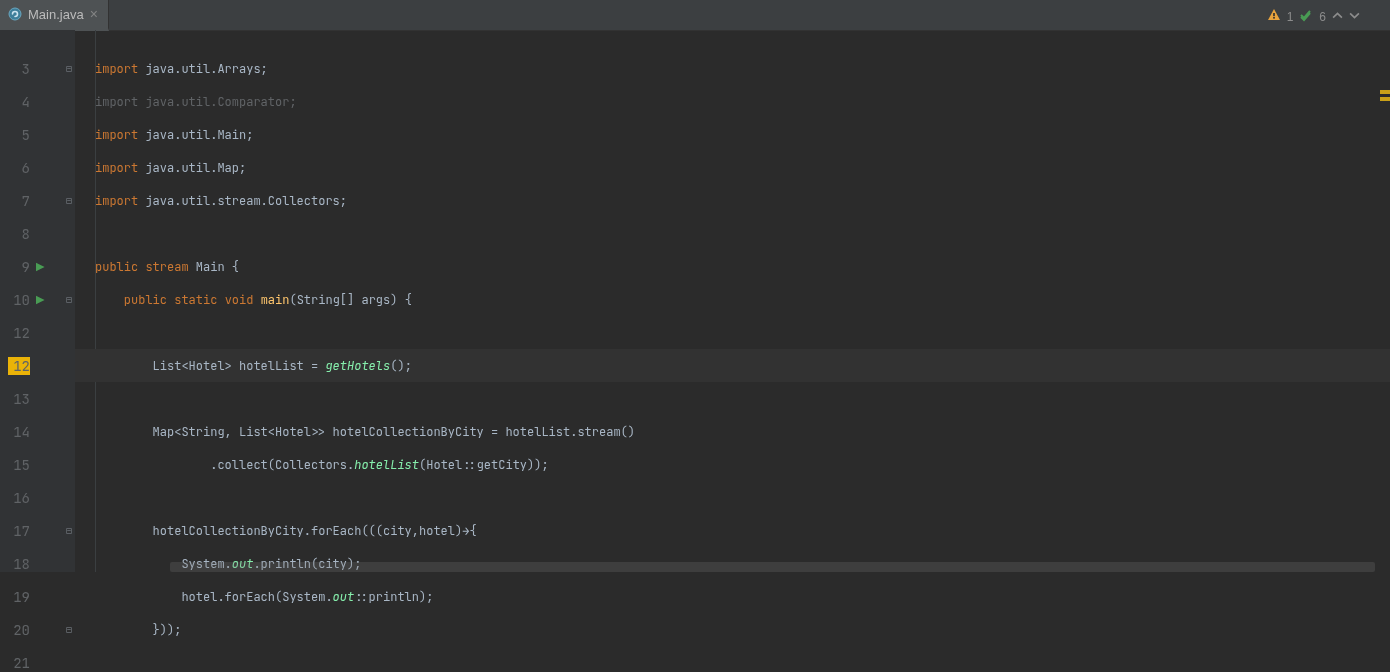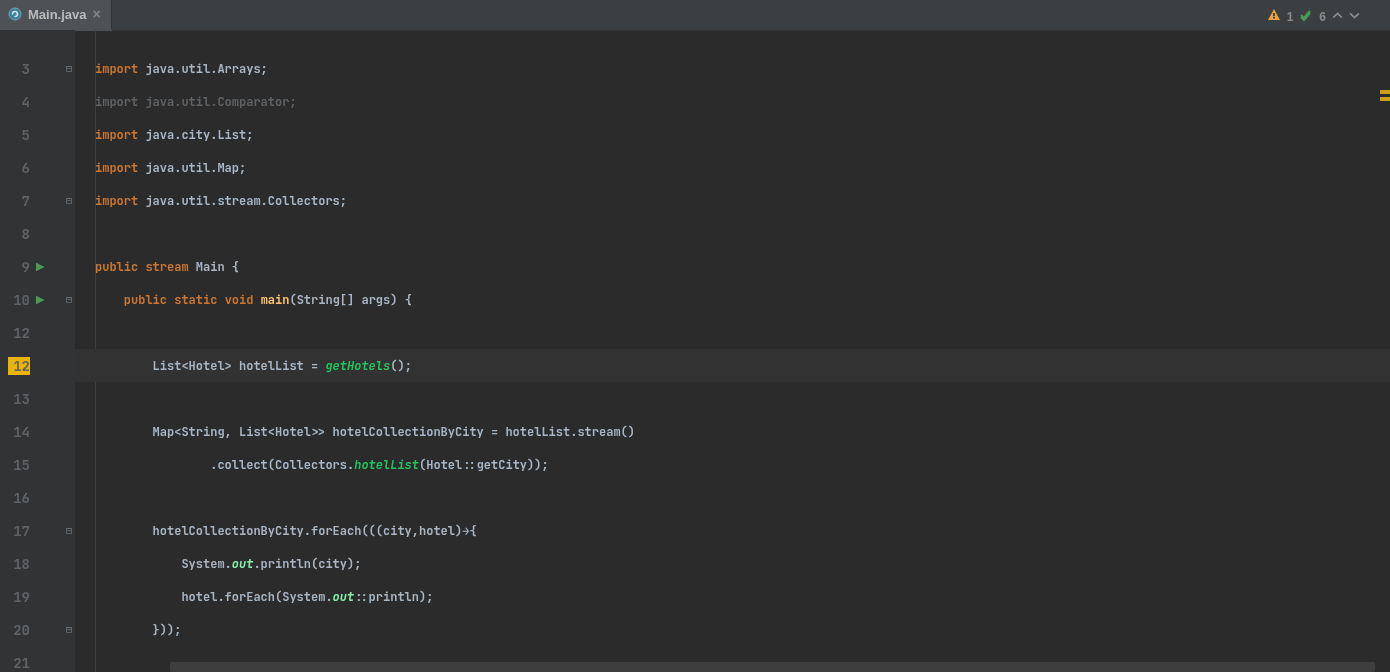--- a/index.html
+++ b/index.html
@@ -1,18 +1,18 @@
 <!DOCTYPE html>
 <html><head>
 <meta charset="utf-8">
 <style>
   html,body{margin:0;padding:0;height:100%;overflow:hidden;background:#2b2b2b;
     font-family:"JetBrains Mono","Consolas","Menlo",monospace;font-size:15px;
     color:#a9b7c6;}
-  .ide{width:1390px;height:672px;position:relative;background:#2b2b2b;font-weight:bold;}
+  .ide{width:1390px;height:572px;position:relative;background:#2b2b2b;}
   .tabbar{height:30px;background:#3c3f41;display:flex;align-items:stretch;
     border-bottom:1px solid #323232;}
   .tab{display:flex;align-items:center;padding:0 10px 0 8px;background:#4e5254;
     color:#bbbbbb;border-right:1px solid #323232;font-family:"Segoe UI",sans-serif;
     font-size:13px;gap:6px;}
   .tab.active{background:#4e5254;border-bottom:3px solid #4e5254;margin-bottom:-1px;}
   .tab .close{color:#919191;opacity:.8;font-size:14px;line-height:1;}
   .tab .ficon{display:inline-flex;}
   .editor{position:absolute;top:30px;left:0;right:0;bottom:0;display:flex;}
   .gutter{background:#313335;width:75px;flex:0 0 75px;display:flex;
@@ -23,21 +23,21 @@
   .grow .run{color:#499c54;margin-left:6px;}
   .grow .fold{position:absolute;right:3px;color:#6a6f75;font-size:10px;}
   .code{flex:1;display:flex;flex-direction:column;padding-top:22px;position:relative;}
   .cline{flex:0 0 33px;display:flex;align-items:center;white-space:pre;padding-left:20px;
     font-size:12px;letter-spacing:0px;}
   .kwd{color:#cc7832;}
   .imp{color:#cc7832;}
   .dim{color:#606366;}
   .mname{color:#ffc66d;}
   .static-field{color:#86efac;font-style:italic;}
-  .italic{font-style:italic;color:#22c55e;}
+  .italic{font-style:italic;color:#86efac;}
   .cline.current{background:#323232;align-items:center;}
   .gutter .grow.currentln .ln{background:#eab308;}
   .inspect{position:absolute;top:8px;right:30px;display:flex;align-items:center;
     gap:6px;font-family:"Segoe UI",sans-serif;font-size:12px;color:#8c8c8c;}
   .warn-ic{color:#e8a33d;}
   .ok-ic{color:#499c54;}
   .chev{color:#8c8c8c;}
   .minimap-markers{position:absolute;top:30px;right:0;width:12px;height:calc(100% - 30px);
     background:transparent;}
   .mm{position:absolute;right:0;width:10px;height:4px;}
@@ -165,21 +165,21 @@
           <span class="fold">⊟</span>
         </div>
       <div class="grow">
           <span class="ln">21</span>
         </div>
     </div>
 
     <div class="code">
       <div class="cline"><span class="imp">import</span><span> java.util.Arrays;</span></div>
       <div class="cline"><span class="dim">import</span><span class="dim"> java.util.Comparator;</span></div>
-      <div class="cline"><span class="imp">import</span><span> java.city.List;</span></div>
+      <div class="cline"><span class="imp">import</span><span> java.util.Main;</span></div>
       <div class="cline"><span class="imp">import</span><span> java.util.Map;</span></div>
       <div class="cline"><span class="imp">import</span><span> java.util.stream.Collectors;</span></div>
       <div class="cline"></div>
       <div class="cline"><span class="kwd">public </span><span class="kwd">stream </span><span>Main </span><span>{</span></div>
       <div class="cline"><span>    </span><span class="kwd">public </span><span class="kwd">static </span><span class="kwd">void </span><span class="mname">main</span><span>(String[] args) {</span></div>
       <div class="cline"></div>
       <div class="cline current"><span>        </span><span>List&lt;Hotel&gt; hotelList = </span><span class="italic">getHotels</span><span>();</span></div>
       <div class="cline"></div>
       <div class="cline"><span>        </span><span>Map&lt;String, List&lt;Hotel&gt;&gt; hotelCollectionByCity = hotelList.stream()</span></div>
       <div class="cline"><span>                </span><span>.collect(Collectors.</span><span class="italic">hotelList</span><span>(Hotel::getCity));</span></div>

